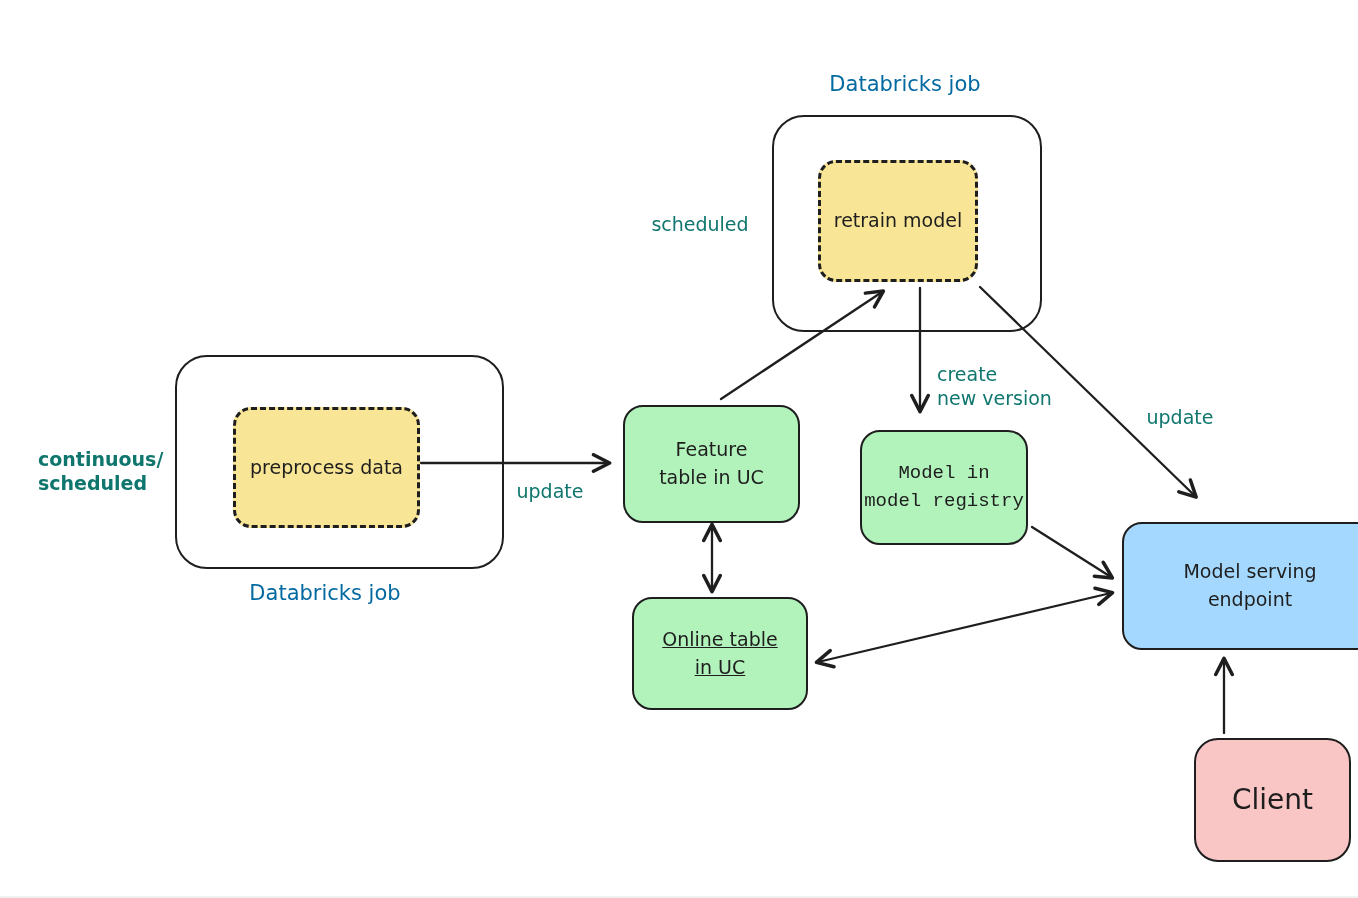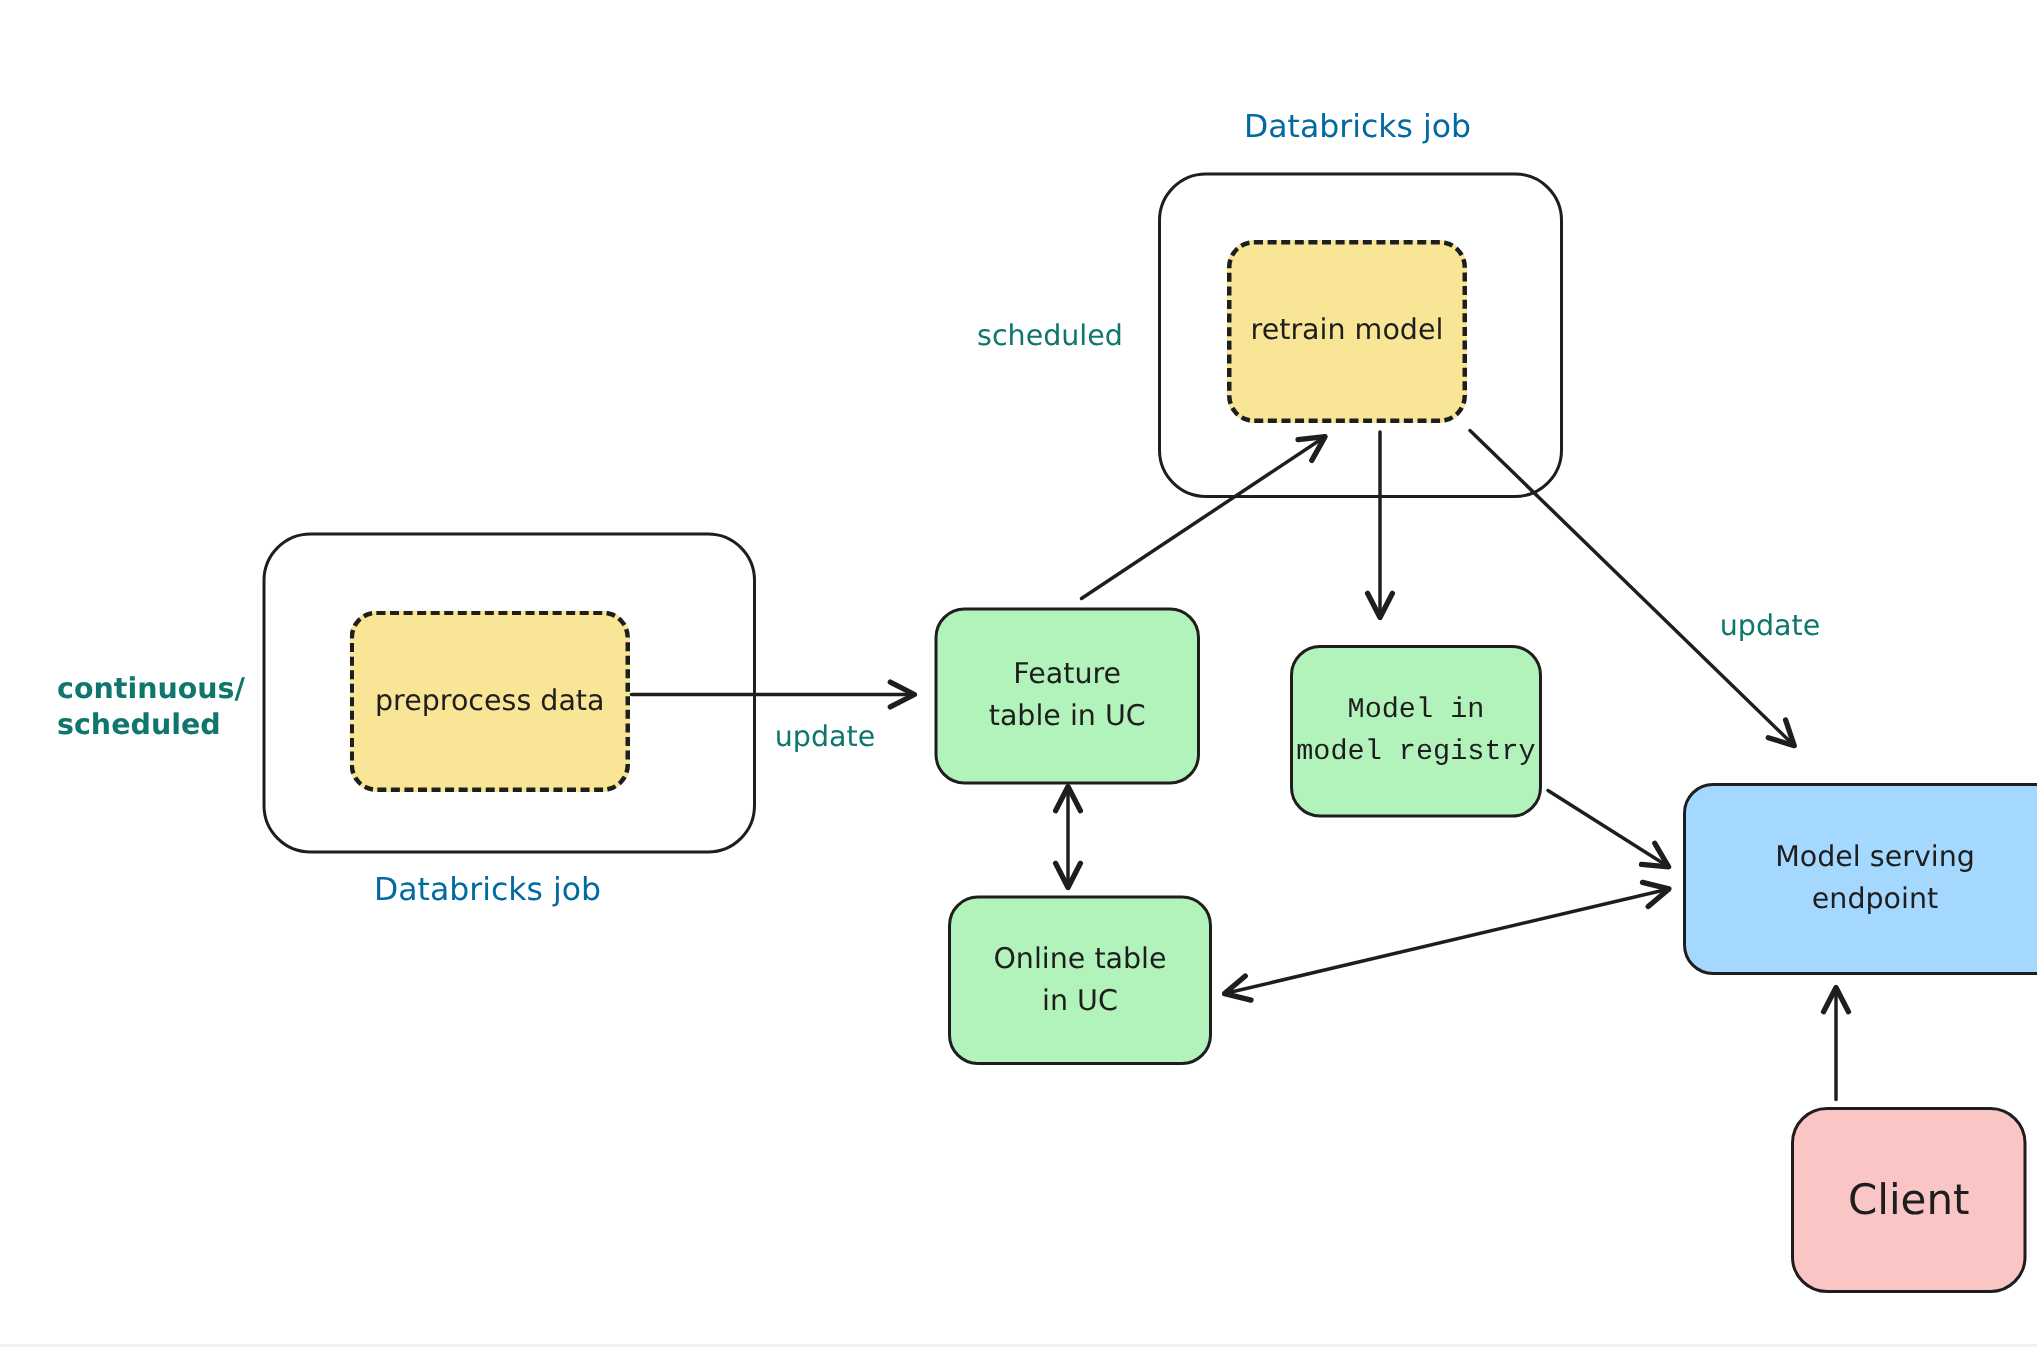--- a/index.html
+++ b/index.html
@@ -84,29 +84,31 @@
   <div class="container-box" style="left:175px; top:355px; width:325px; height:210px;"></div>
   <div class="node dashed" style="left:233px; top:407px; width:187px; height:121px;">preprocess data</div>
   <div class="red-label" style="left:38px; top:448px;font-weight:bold;">continuous/
 scheduled</div>
   <div class="caption" style="left:245px; top:581px; width:160px;">Databricks job</div>
 
   <div class="node green" style="left:623px; top:405px; width:177px; height:118px;">Feature
 table in UC</div>
   <div class="node green" style="left:860px; top:430px; width:168px; height:115px;font-family:Liberation Mono, monospace;">Model in
 model registry</div>
-  <div class="node green" style="left:632px; top:597px; width:176px; height:113px;">Online table
+  <div class="node green" style="left:632px; top:597px; width:176px; height:113px;text-decoration:underline;">Online table
 in UC</div>
 
   <div class="node blue" style="left:1122px; top:522px; width:256px; height:128px;">Model serving
 endpoint</div>
 
   <div class="node pink" style="left:1148px; top:738px; width:157px; height:124px;margin-left:46px;">Client</div>
 
   <div class="red-label centered" style="left:510px; top:480px; width:80px;">update</div>
+  <div class="red-label" style="left:937px; top:363px;">create
+new version</div>
   <div class="red-label centered" style="left:1140px; top:406px; width:80px;">update</div>
 
   <svg class="arrows" viewBox="0 0 1358 898" xmlns="http://www.w3.org/2000/svg">
     <defs>
       <marker id="arrowhead" viewBox="0 0 10 10" refX="8.2" refY="5" markerWidth="9" markerHeight="9" orient="auto-start-reverse">
         <polyline points="1.2,1 9,5 1.2,9" fill="none" stroke="#1e1e1e" stroke-width="1.7" stroke-linecap="round" stroke-linejoin="round"></polyline>
       </marker>
     </defs>
     <g stroke="#1e1e1e" stroke-width="2.3" stroke-linecap="round" fill="none">
       <line x1="421" y1="463" x2="608" y2="463" marker-end="url(#arrowhead)"></line>

